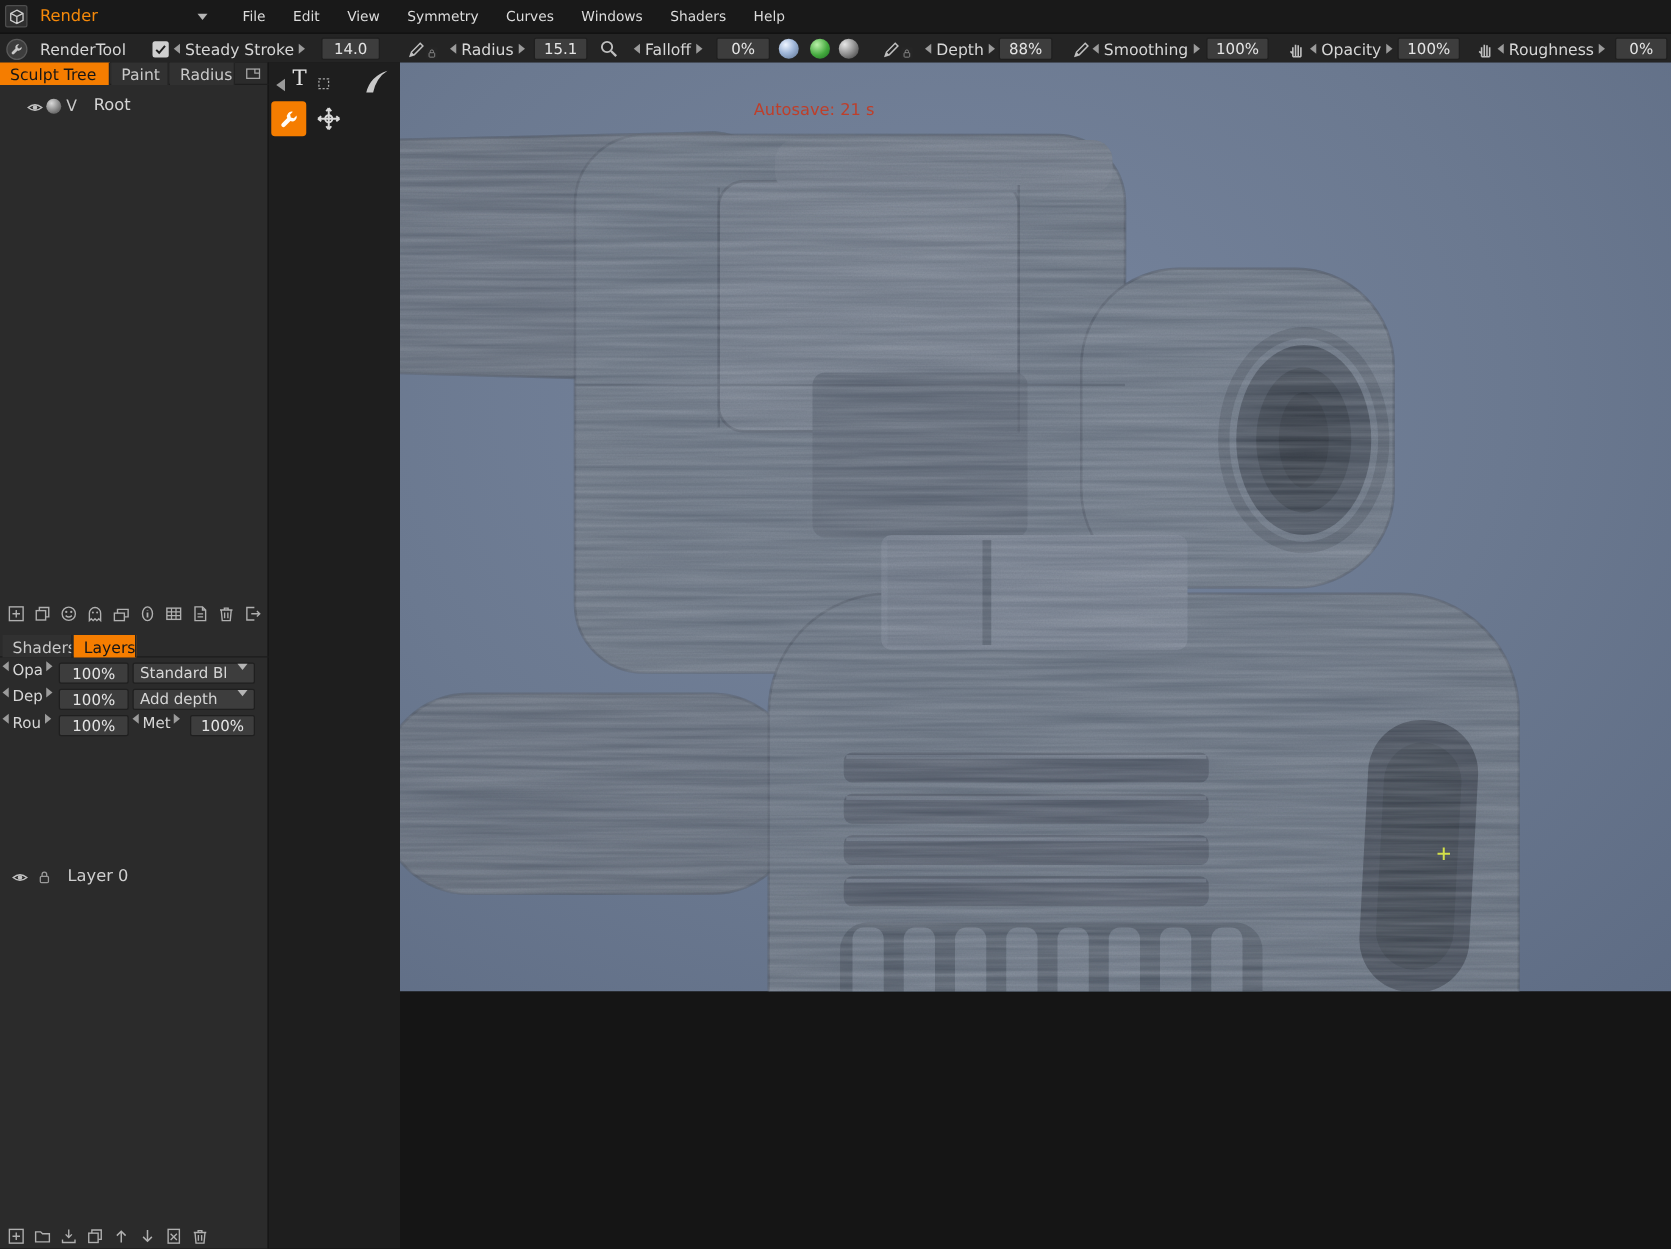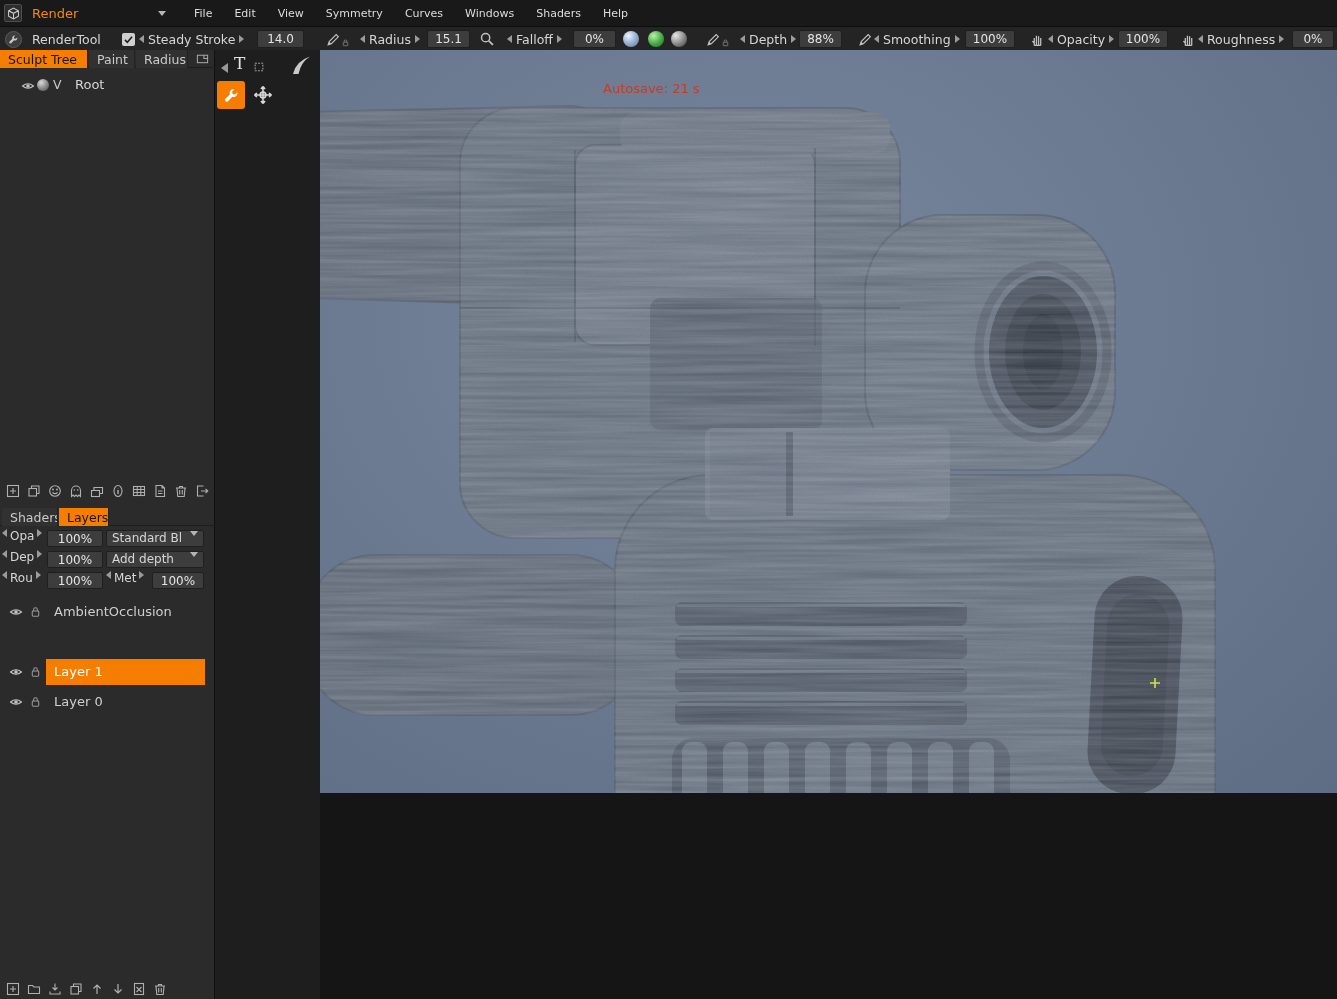--- a/index.html
+++ b/index.html
@@ -448,38 +448,20 @@
       </div>
       <div class="cval" style="left:47px;width:56px">100%</div>
       <div class="spin" style="left:106px">
         <span class="tl"></span>
         <span class="lbl" style="font-size:12px">Met</span>
         <span class="tr"></span>
       </div>
       <div class="cval" style="left:152px;width:52px">100%</div>
     </div>
 
-    <div class="lrow" style="top:547px">
-      <span class="eyebtn"><svg width="14" height="14">
-            <use href="#i-eye"></use>
-          </svg></span>
-      <span class="lockbtn"><svg width="13" height="13">
-            <use href="#i-lock"></use>
-          </svg></span>
-      <span class="lname">AmbientOcclusion</span>
-    </div>
-    <div class="lrow sel" style="top:607px">
-      <span class="eyebtn"><svg width="14" height="14">
-            <use href="#i-eye"></use>
-          </svg></span>
-      <span class="lockbtn"><svg width="13" height="13">
-            <use href="#i-lock"></use>
-          </svg></span>
-      <span class="lname">Layer 1</span>
-    </div>
     <div class="lrow" style="top:637px">
       <span class="eyebtn"><svg width="14" height="14">
             <use href="#i-eye"></use>
           </svg></span>
       <span class="lockbtn"><svg width="13" height="13">
             <use href="#i-lock"></use>
           </svg></span>
       <span class="lname">Layer 0</span>
     </div>
 

